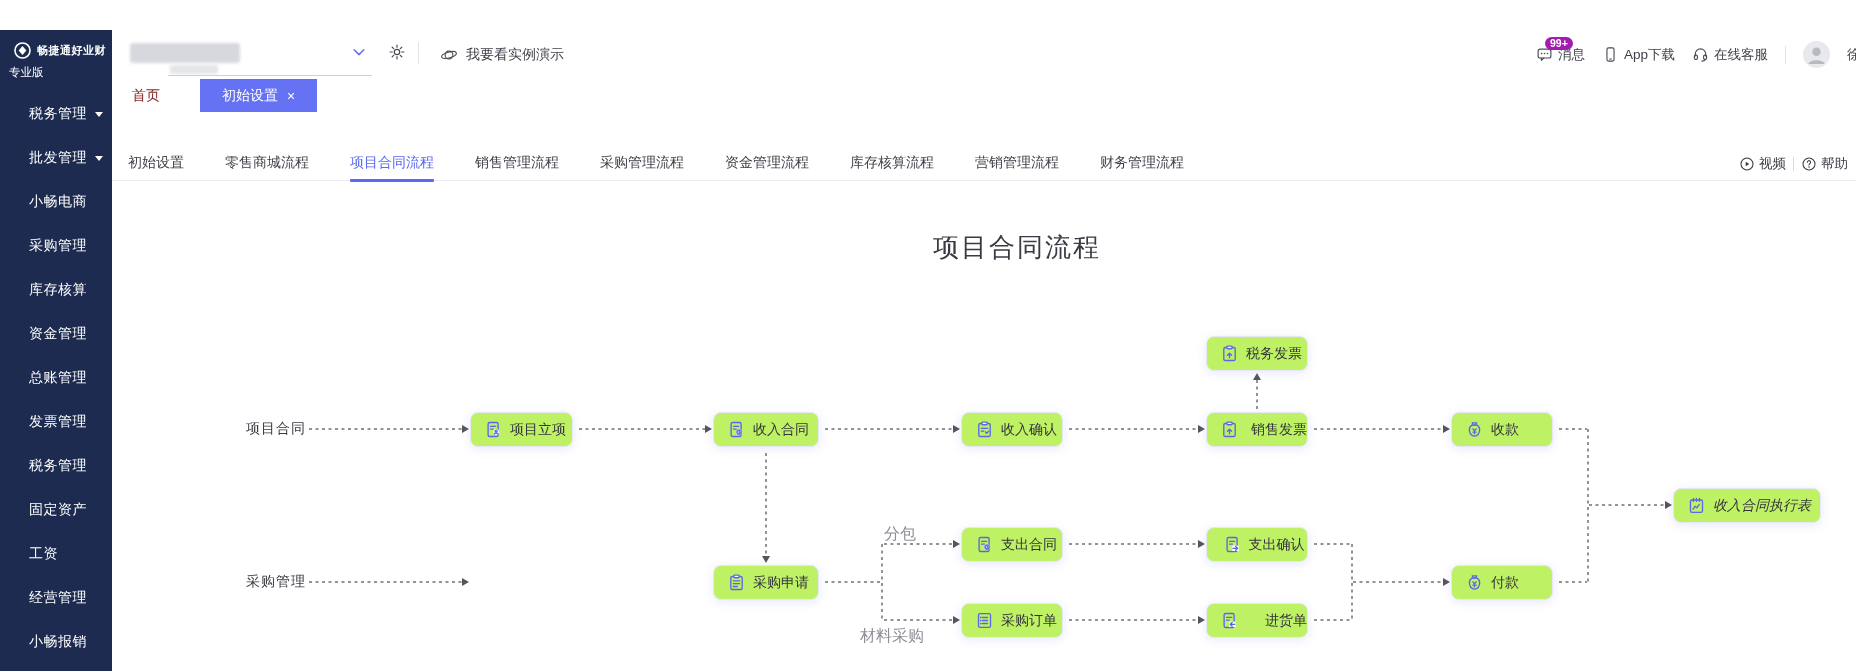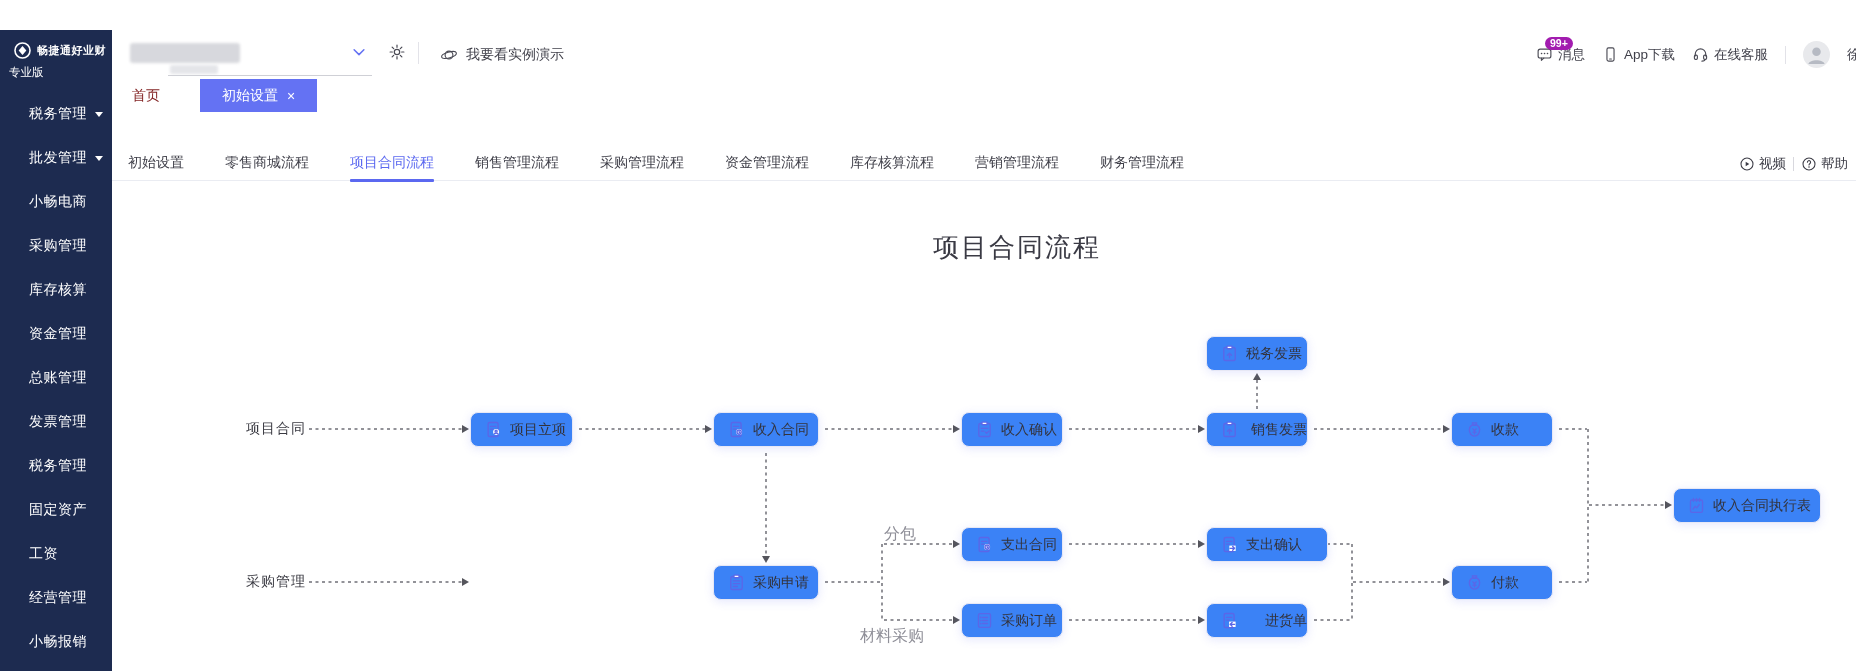--- a/index.html
+++ b/index.html
@@ -53,21 +53,21 @@
   .ft-utils svg { width:16px; height:16px; }
   .ft-util { display:flex; align-items:center; gap:4px; cursor:pointer; }
   .ft-div { width:1px; height:14px; background:#d8d8de; }
 
   
   .canvas { position:absolute; inset:0; pointer-events:none; }
   .canvas > * { pointer-events:auto; }
   .fc-title { position:absolute; left:933px; top:230px; font-size:26px; font-weight:500; color:#3a3a44; letter-spacing:2px; }
   .wires { position:absolute; inset:0; width:1856px; height:671px; }
   .row-label { position:absolute; font-size:14px; color:#3a3a42; white-space:nowrap; letter-spacing:1px; }
-  .node { position:absolute; height:35px; background:#3b82f6; border:1px solid #e7e8f5; border-radius:8px;
+  .node { position:absolute; height:35px; background:#bef264; border:1px solid #e7e8f5; border-radius:8px;
           box-shadow:0 2px 10px rgba(101,110,240,.16); display:flex; align-items:center; gap:7px;
           padding-left:13px; font-size:14px; color:#33333c; cursor:pointer; white-space:nowrap; }
   .nicon { width:19px; height:19px; flex:0 0 auto; }
   .nicon svg { width:100%; height:100%; }
   .edge-label { position:absolute; font-size:16px; color:#8f8f98; white-space:nowrap; }
 </style>
 </head>
 <body>
 
 <div class="page">
@@ -336,21 +336,21 @@
       <div class="node" style="left: 961px; top: 527px; width: 102px;">
         <span class="nicon"><svg viewBox="0 0 24 24" fill="none" stroke="#5b66e8" stroke-width="1.7" stroke-linecap="round" stroke-linejoin="round">
             <rect x="5.2" y="3.2" width="12.6" height="17.6" rx="2"></rect>
             <path d="M8.2 8h6.6M8.2 11.5h3.6"></path>
             <circle cx="15.3" cy="15.3" r="3.8" fill="#fff" stroke="none"></circle>
             <circle cx="15.3" cy="15.3" r="2.7"></circle>
             <path d="M15.3 13.9v1.5l1.1.8"></path>
           </svg></span>
         <span>支出合同</span>
       </div>
-      <div class="node" style="left: 1206px; top: 527px; width: 122px;">
+      <div class="node" style="left: 1206px; top: 527px; width: 102px; justify-content: center;">
         <span class="nicon"><svg viewBox="0 0 24 24" fill="none" stroke="#5b66e8" stroke-width="1.7" stroke-linecap="round" stroke-linejoin="round">
             <rect x="5.2" y="3.2" width="12.6" height="17.6" rx="2"></rect>
             <path d="M8.2 8h6.6M8.2 11.5h3.6"></path>
             <rect x="11.8" y="13.4" width="8" height="6.8" fill="#fff" stroke="none"></rect>
             <path d="M12.6 16.8h5.8M16 14.4l2.4 2.4-2.4 2.4"></path>
           </svg></span>
         <span>支出确认</span>
       </div>
       <div class="node" style="left: 961px; top: 603px; width: 102px;">
         <span class="nicon"><svg viewBox="0 0 24 24" fill="none" stroke="#5b66e8" stroke-width="1.7" stroke-linecap="round" stroke-linejoin="round">
@@ -370,21 +370,21 @@
         <span>进货单</span>
       </div>
       <div class="node" style="left: 1451px; top: 565px; width: 102px;">
         <span class="nicon"><svg viewBox="0 0 24 24" fill="none" stroke="#5b66e8" stroke-width="1.7" stroke-linecap="round" stroke-linejoin="round">
             <path d="M9.2 3.6h5.6l-1.2 2.9h-3.2z"></path>
             <path d="M8.6 6.5h6.8c1.9 1.3 3.1 3.3 3.1 5.9 0 4.3-2.6 8-6.5 8s-6.5-3.7-6.5-8c0-2.6 1.2-4.6 3.1-5.9z"></path>
             <path d="M9.9 11.2l2.1 2.3 2.1-2.3M12 13.5v4M10 15.4h4"></path>
           </svg></span>
         <span>付款</span>
       </div>
-      <div class="node" style="left: 1673px; top: 488px; width: 148px;">
+      <div class="node" style="left: 1673px; top: 488px; width: 148px; font-style: italic;">
         <span class="nicon"><svg viewBox="0 0 24 24" fill="none" stroke="#5b66e8" stroke-width="1.7" stroke-linecap="round" stroke-linejoin="round">
             <rect x="4.4" y="5" width="15.2" height="15.6" rx="2"></rect>
             <path d="M8.2 3.2v3.4M12 3.2v3.4M15.8 3.2v3.4"></path>
             <path d="M7.6 16.6l2.6-3.6 2.1 2 3.1-4.2"></path>
           </svg></span>
         <span>收入合同执行表</span>
       </div>
       <div class="row-label" style="left: 246px; top: 420px;">项目合同</div>
       <div class="row-label" style="left: 246px; top: 573px;">采购管理</div>
       <div class="edge-label" style="left: 884px; top: 524px;">分包</div>

